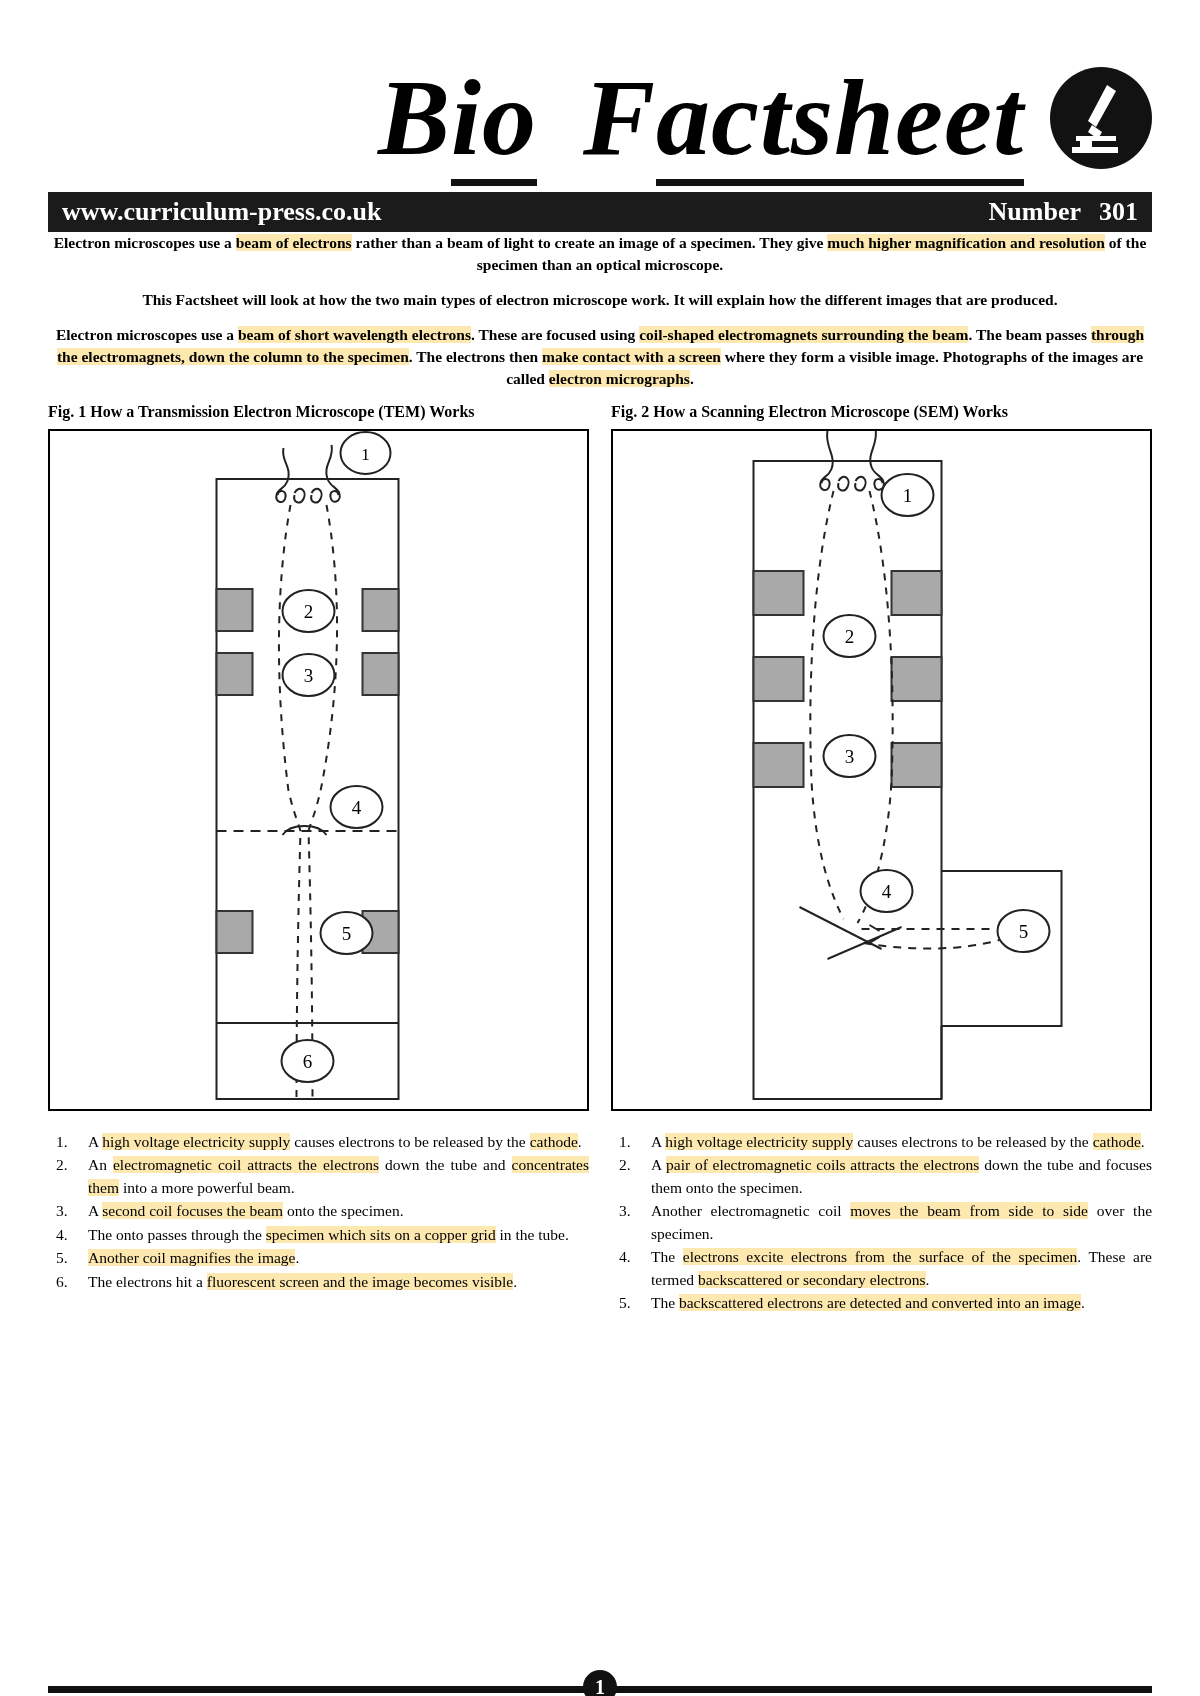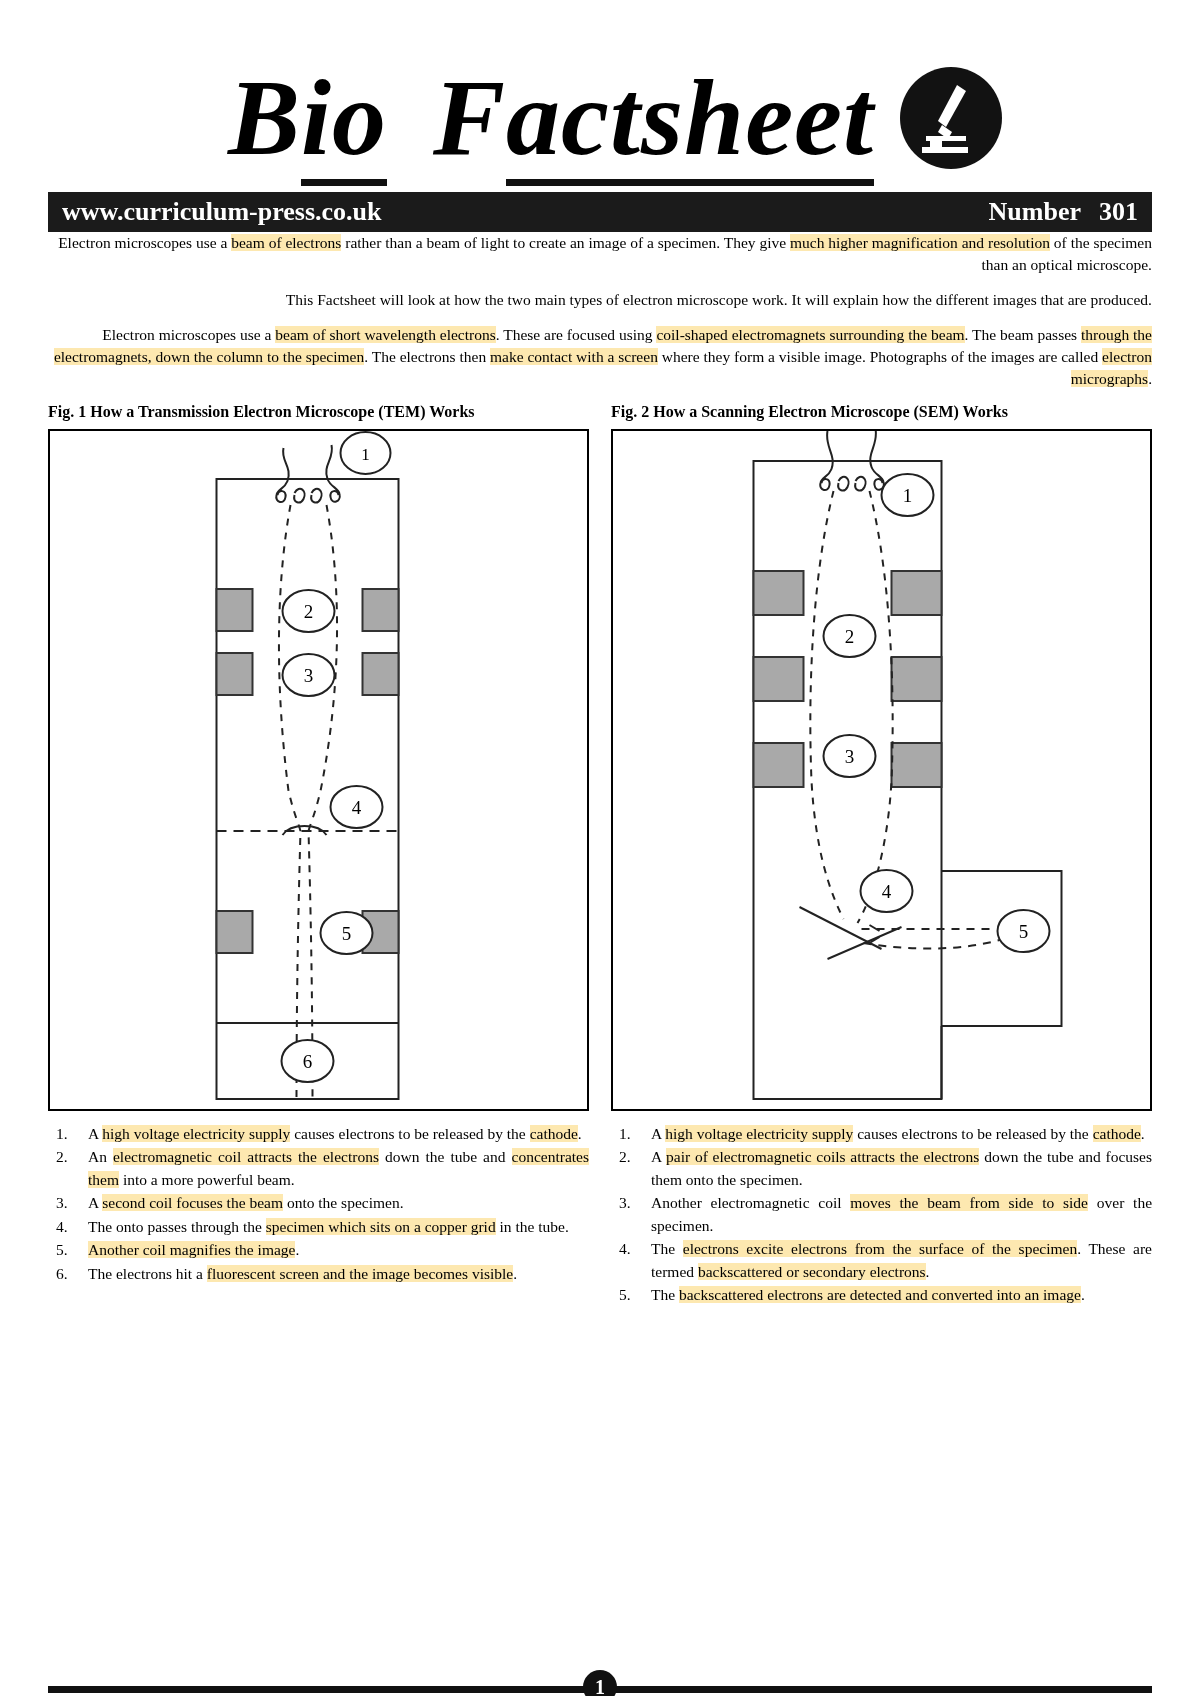--- a/index.html
+++ b/index.html
@@ -23,21 +23,21 @@
     padding: 0 48px;
   }
 
   
   .masthead {
     position: relative;
     height: 140px;
     margin-top: 48px;
     display: flex;
     align-items: center;
-    justify-content: center;
+    justify-content: flex-end;
   }
   .masthead-title {
     font-family: "Liberation Serif", "DejaVu Serif", serif;
     font-weight: bold;
     font-style: italic;
     font-size: 108px;
     letter-spacing: 1px;
     white-space: nowrap;
     line-height: 1;
     margin-left: 30px;
@@ -91,21 +91,22 @@
     font-size: 62px;
     margin: 22px 0 16px 0;
     letter-spacing: 0.5px;
   }
 
   
   .intro p {
     font-size: 15.5px;
     line-height: 1.42;
     margin: 0 0 13px 0;
-    text-align: right;
+    text-align: center;
+    font-weight: bold;
   }
   .hl {
     background: #fde8b0;
   }
 
   
   .fig-caption-row {
     display: flex;
     gap: 22px;
   }
@@ -127,21 +128,21 @@
     height: 678px;
     position: relative;
     background: #fff;
     overflow: hidden;
   }
 
   
   .lists-row {
     display: flex;
     gap: 22px;
-    margin-top: 12px;
+    margin-top: 20px;
   }
   .list-col { flex: 1 1 0; }
   ol.steps {
     margin: 0;
     padding: 0;
     list-style: none;
     counter-reset: step;
   }
   ol.steps li {
     counter-increment: step;

